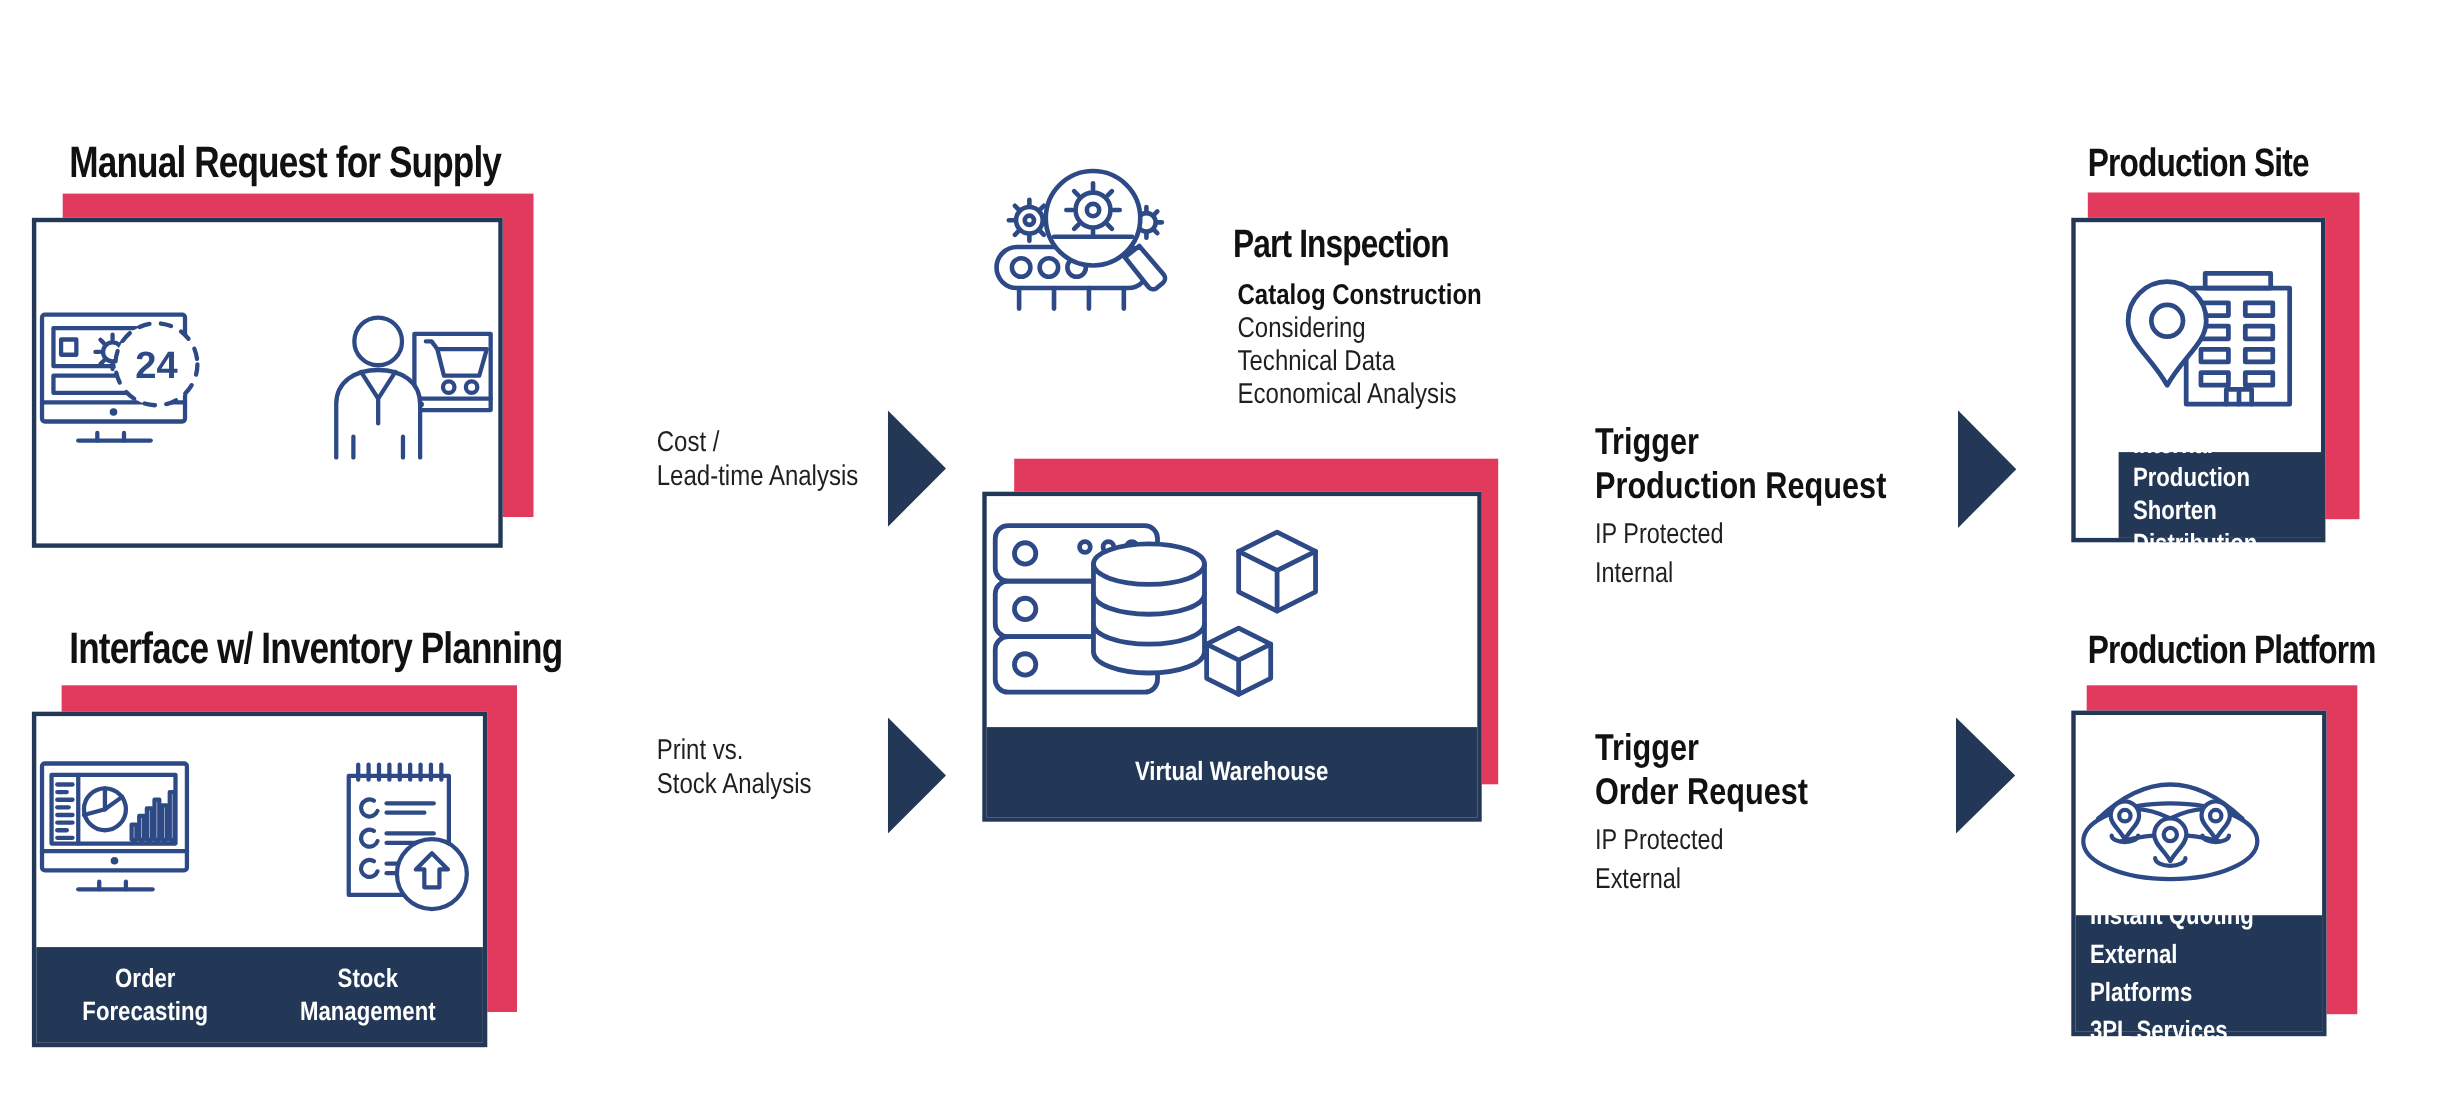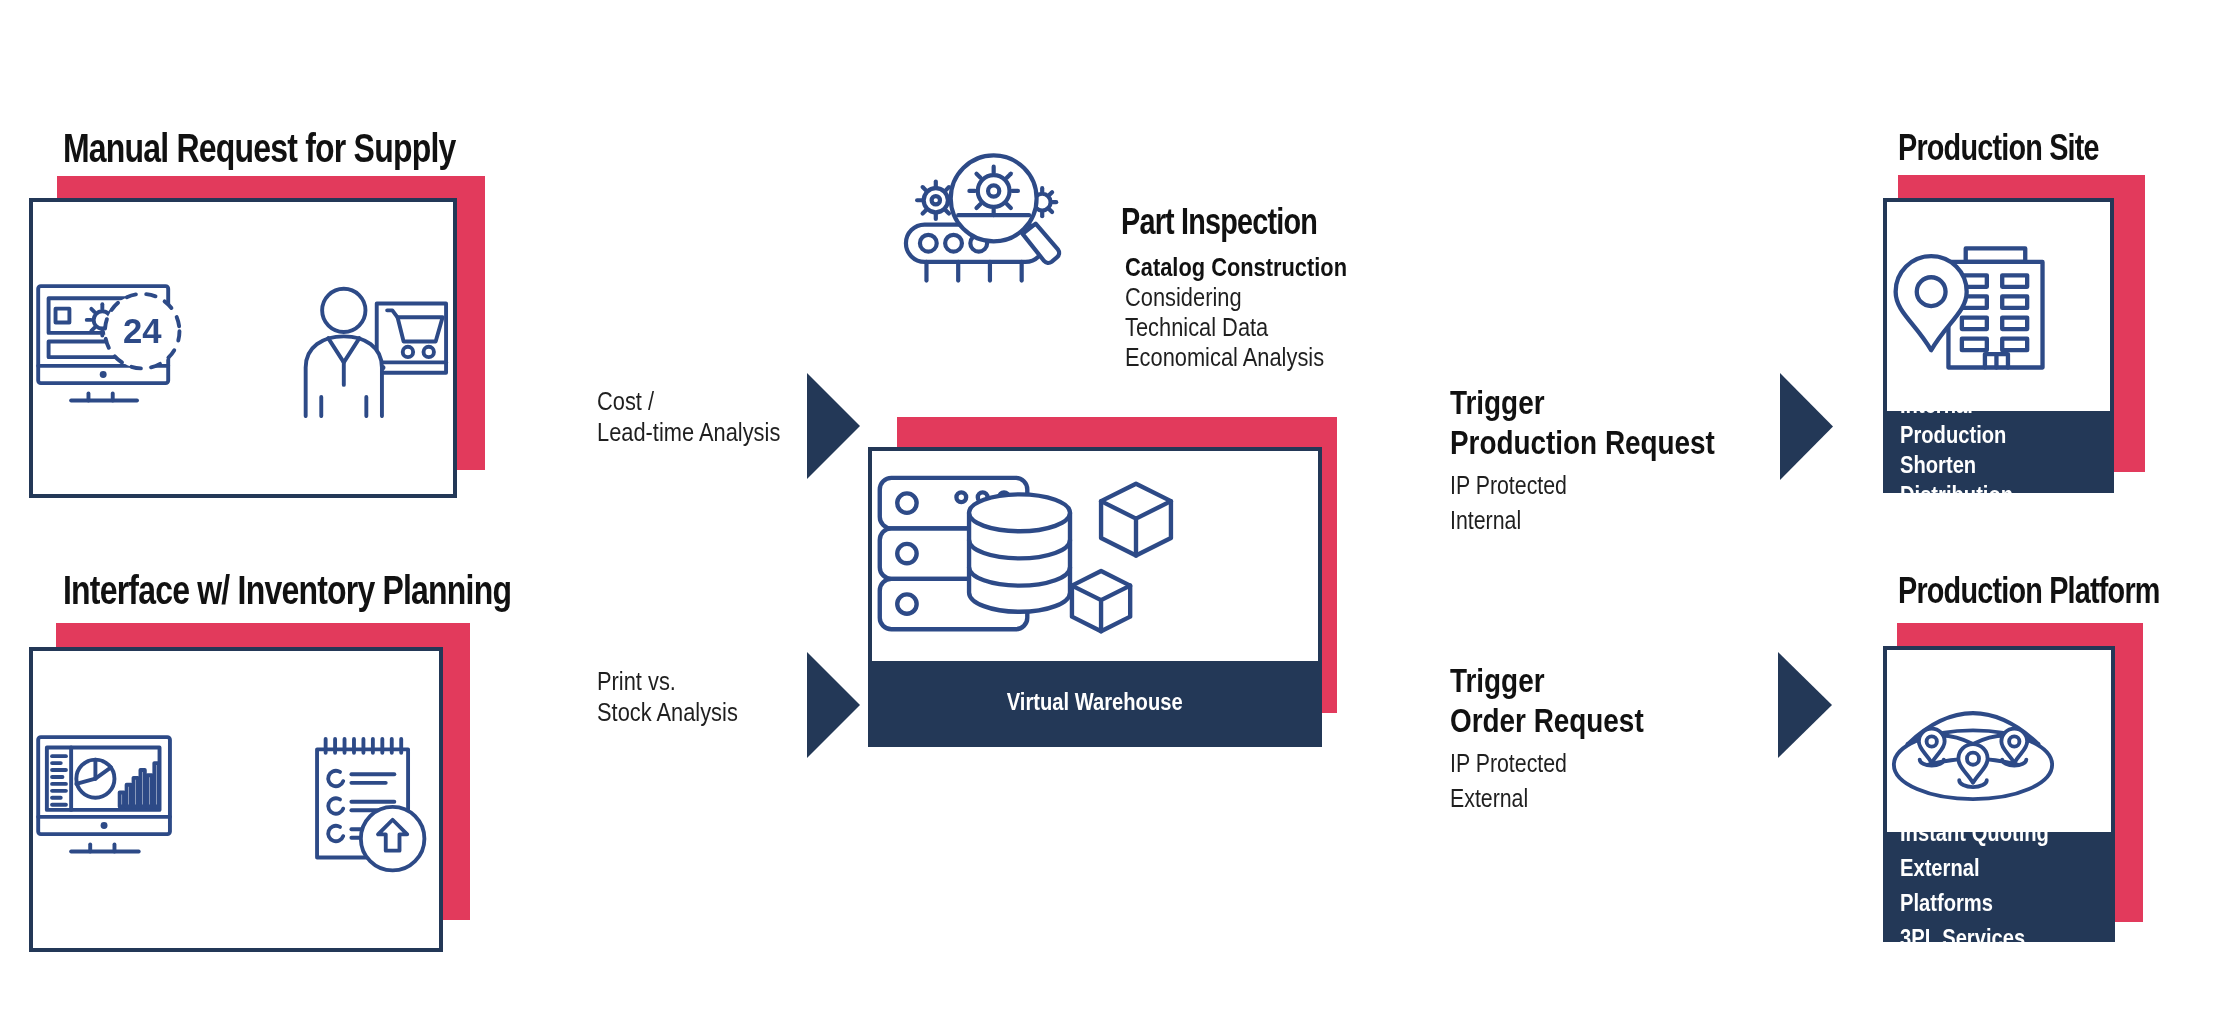--- a/index.html
+++ b/index.html
@@ -165,20 +165,26 @@
             <line class="st" x1="68" y1="65" x2="108" y2="65"></line>
           <circle class="st" cx="50" cy="92" r="9" stroke-dasharray="44 13" transform="rotate(20 50 92)"></circle>
           <line class="st" x1="68" y1="87" x2="118" y2="87"></line>
             <line class="st" x1="68" y1="97" x2="108" y2="97"></line>
           <circle class="st" cx="50" cy="124" r="9" stroke-dasharray="44 13" transform="rotate(20 50 124)"></circle>
           <line class="st" x1="68" y1="119" x2="90" y2="119"></line>
             <line class="st" x1="68" y1="129" x2="84" y2="129"></line>
           <circle class="fw" cx="116" cy="130" r="37"></circle>
           <path class="st" d="M116,108 l-17,17 h9 v19 h16 v-19 h9 z"></path>
         </svg>
+      </div>
+      <div class="bar" style="height:87px;">
+        <span class="lbl">Order
+Forecasting</span>
+        <span class="lbl">Stock
+Management</span>
       </div>
     </div>
   </div>
 
   <div class="flow-label" style="left:597px;top:386px;">
     <div>Cost /</div>
     <div>Lead-time Analysis</div>
   </div>
   <div class="arrow" style="left:807px;top:373px;width:53px;height:106px;"></div>
 
@@ -237,21 +243,21 @@
   </div>
 
   <div class="title sm" style="left:1121px;top:200px;">Part Inspection</div>
   <div class="pi-lines" style="left:1125px;top:252px;">
     <div class="bold">Catalog Construction</div>
     <div>Considering</div>
     <div>Technical Data</div>
     <div>Economical Analysis</div>
   </div>
 
-  <div class="card" style="left:868px;top:417px;width:469px;height:330px;">
+  <div class="card" style="left:893px;top:417px;width:469px;height:330px;">
     <div class="shadow" style="left:29px;top:0;width:440px;height:296px;"></div>
     <div class="face" style="left:0;top:30px;width:454px;height:300px;">
       <div class="art">
         <svg viewBox="0 0 340 185" width="330" height="180">
           <rect class="st" x="8" y="12" width="152" height="52" rx="12"></rect>
           <rect class="st" x="8" y="64" width="152" height="52" rx="12"></rect>
           <rect class="st" x="8" y="116" width="152" height="52" rx="12"></rect>
           <circle class="st" cx="36" cy="38" r="10"></circle>
             <circle class="st" cx="36" cy="90" r="10"></circle>
             <circle class="st" cx="36" cy="142" r="10"></circle>
@@ -291,21 +297,21 @@
       <div class="sub">IP Protected</div>
       <div class="sub">External</div>
     </div>
   </div>
   <div class="arrow" style="left:1778px;top:652px;width:54px;height:106px;"></div>
 
   <div class="title sm" style="left:1898px;top:126px;">Production Site</div>
 
   <div class="card" style="left:1883px;top:175px;width:262px;height:318px;">
     <div class="shadow" style="left:15px;top:0;width:247px;height:297px;"></div>
-    <div class="face" style="left:0;top:23px;width:231px;height:295px;">
+    <div class="face" style="left:0;top:23px;width:231px;height:295px;padding-left:39px;">
       <div class="art">
         <svg viewBox="0 0 175 150" width="168" height="144">
           <rect class="st" x="64" y="28" width="98" height="110"></rect>
           <rect class="st" x="82" y="14" width="62" height="14"></rect>
           <g class="st">
             <rect x="78" y="42" width="26" height="12"></rect>
               <rect x="120" y="42" width="26" height="12"></rect>
             <rect x="78" y="64" width="26" height="12"></rect>
               <rect x="120" y="64" width="26" height="12"></rect>
             <rect x="78" y="86" width="26" height="12"></rect>

